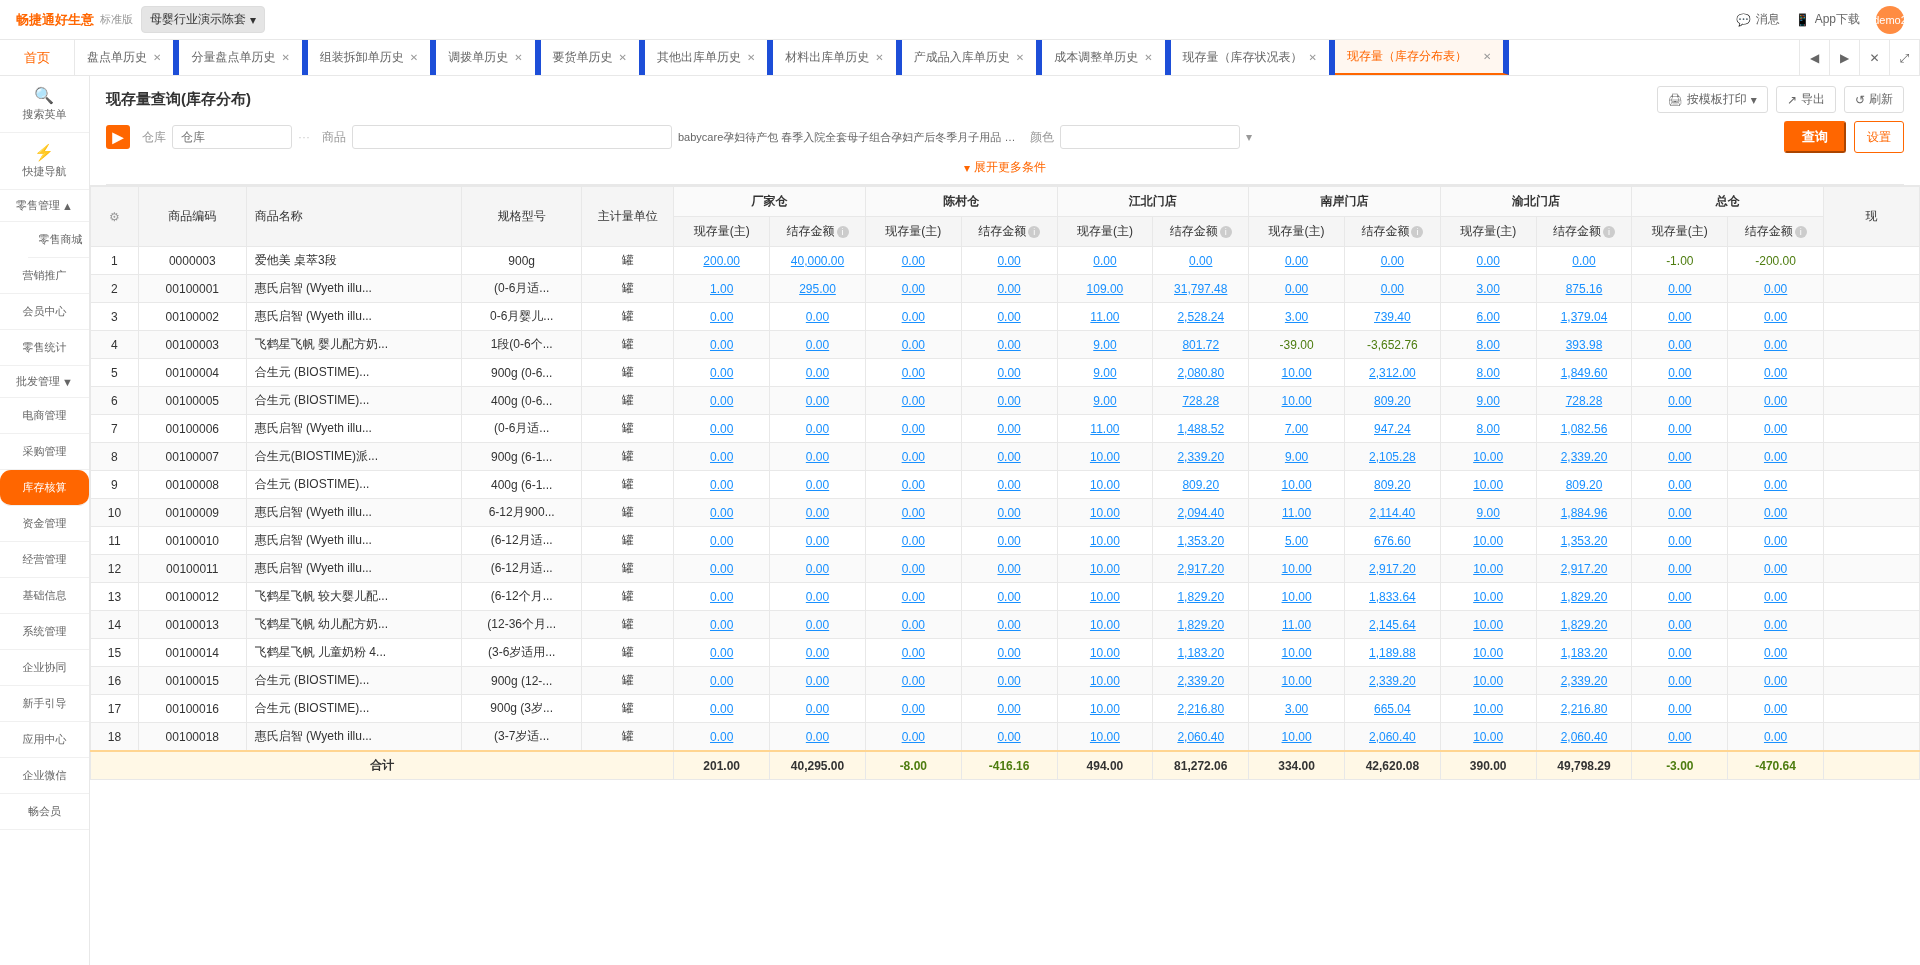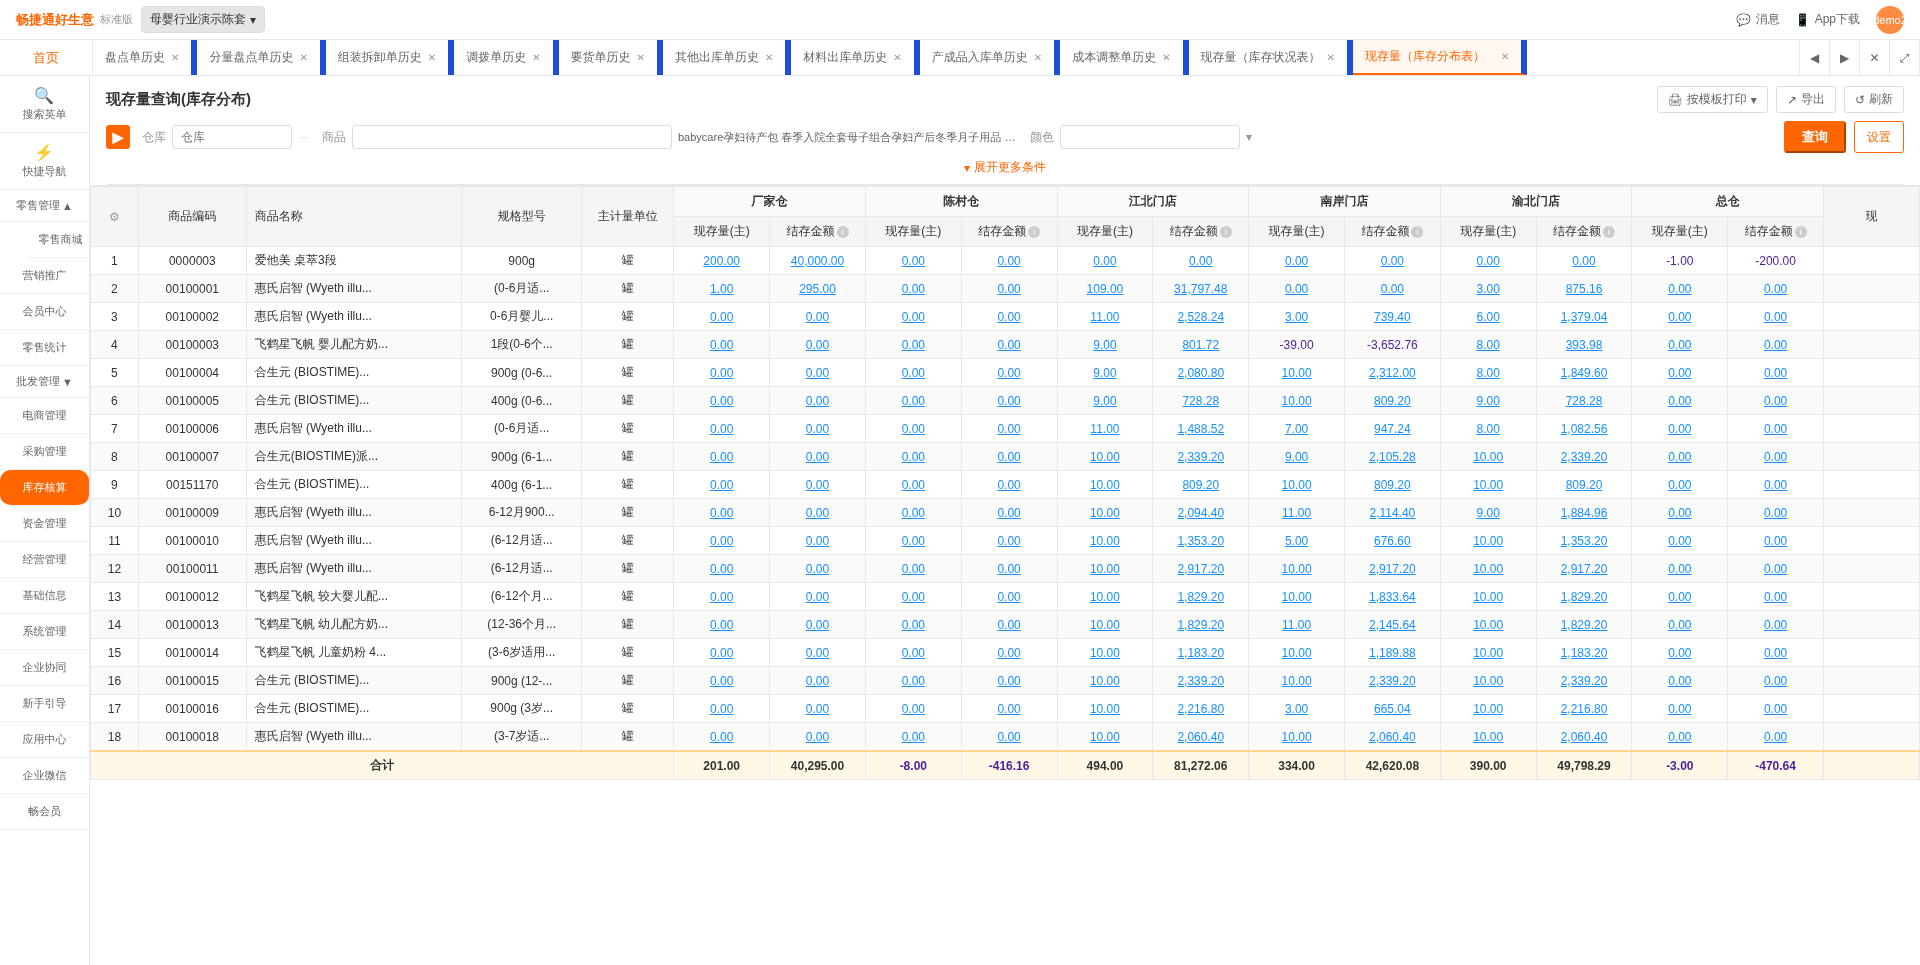--- a/index.html
+++ b/index.html
@@ -11,21 +11,21 @@
     .logo-area { display: flex; align-items: center; gap: 6px; }
     .logo-text { color: #ff6600; font-weight: bold; font-size: 13px; }
     .logo-sub { color: #999; font-size: 11px; }
     .dropdown-trigger { display: flex; align-items: center; gap: 4px; padding: 4px 8px; border: 1px solid #ddd; border-radius: 4px; cursor: pointer; background: #e5e5e5; }
     .top-bar-right { display: flex; align-items: center; gap: 16px; color: #666; font-size: 12px; }
     .top-bar-right span { cursor: pointer; display: flex; align-items: center; gap: 4px; }
     .avatar { width: 28px; height: 28px; border-radius: 50%; background: #ff8c42; display: flex; align-items: center; justify-content: center; color: #fff; font-size: 11px; }
 
     
     .tab-bar { height: 36px; background: #fff; border-bottom: 1px solid #e8e8e8; display: flex; align-items: center; overflow: hidden; }
-    .tab-home { padding: 0 33px; height: 100%; display: flex; align-items: center; color: #ff6600; border-right: 1px solid #e8e8e8; font-size: 13px; cursor: pointer; white-space: nowrap; }
+    .tab-home { padding: 0 24px; height: 100%; display: flex; align-items: center; color: #ff6600; border-right: 1px solid #e8e8e8; font-size: 13px; cursor: pointer; white-space: nowrap; }
     .tab-item { padding: 0 12px; height: 100%; display: flex; align-items: center; gap: 6px; border-right: 6px solid #1d4ed8; cursor: pointer; white-space: nowrap; font-size: 12px; color: #666; }
     .tab-item.active { background: #fff7f0; color: #ff6600; border-bottom: 2px solid #ff6600; gap: 16px; }
     .tab-close { color: #999; font-size: 10px; cursor: pointer; }
     .tab-nav-btns { margin-left: auto; display: flex; align-items: center; height: 100%; border-left: 1px solid #e8e8e8; }
     .tab-nav-btn { width: 30px; height: 100%; display: flex; align-items: center; justify-content: center; cursor: pointer; border-right: 1px solid #e8e8e8; color: #666; }
 
     
     .main-layout { display: flex; height: calc(965px - 76px); }
 
     
@@ -58,21 +58,21 @@
     .expand-btn { display: flex; align-items: center; gap: 4px; color: #ff6600; cursor: pointer; font-size: 12px; justify-content: center; margin-top: 6px; }
     .orange-arrow { width: 24px; height: 24px; background: #ff6600; color: #fff; display: flex; align-items: center; justify-content: center; border-radius: 3px; cursor: pointer; font-size: 14px; font-weight: bold; }
 
     
     .table-container { flex: 1; overflow: auto; background: #fff; margin: 0; }
     table { width: 100%; border-collapse: collapse; font-size: 12px; min-width: 1600px; }
     thead th { background: #f5f5f5; border: 1px solid #e8e8e8; padding: 6px 8px; text-align: center; font-weight: normal; color: #333; white-space: nowrap; position: sticky; top: 0; z-index: 10; }
     thead th.group-header { background: #fafafa; font-weight: bold; }
     tbody td { border: 1px solid #e8e8e8; padding: 5px 8px; text-align: center; white-space: nowrap; }
     .num-link { color: #1890ff; text-decoration: underline; cursor: pointer; }
-    .num-red { color: #4c1d95; }
+    .num-red { color: #4d7c0f; }
     .summary-row { background: #fff8e6 !important; font-weight: bold; }
     .summary-row td { border-top: 2px solid #ffd591; }
     .col-seq { width: 40px; }
     .col-code { width: 90px; }
     .col-name { width: 180px; text-align: left !important; }
     .col-spec { width: 100px; }
     .col-unit { width: 70px; }
     .col-num { width: 80px; }
 
     
@@ -475,21 +475,21 @@
               <td><span class="num-link">9.00</span></td>
               <td><span class="num-link">2,105.28</span></td>
               <td><span class="num-link">10.00</span></td>
               <td><span class="num-link">2,339.20</span></td>
               <td><span class="num-link">0.00</span></td>
               <td><span class="num-link">0.00</span></td>
               <td></td>
             </tr>
             <tr>
               <td>9</td>
-              <td>00151170</td>
+              <td>00100008</td>
               <td style="text-align: left;">合生元 (BIOSTIME)...</td>
               <td>400g (6-1...</td>
               <td>罐</td>
               <td><span class="num-link">0.00</span></td>
               <td><span class="num-link">0.00</span></td>
               <td><span class="num-link">0.00</span></td>
               <td><span class="num-link">0.00</span></td>
               <td><span class="num-link">10.00</span></td>
               <td><span class="num-link">809.20</span></td>
               <td><span class="num-link">10.00</span></td>

